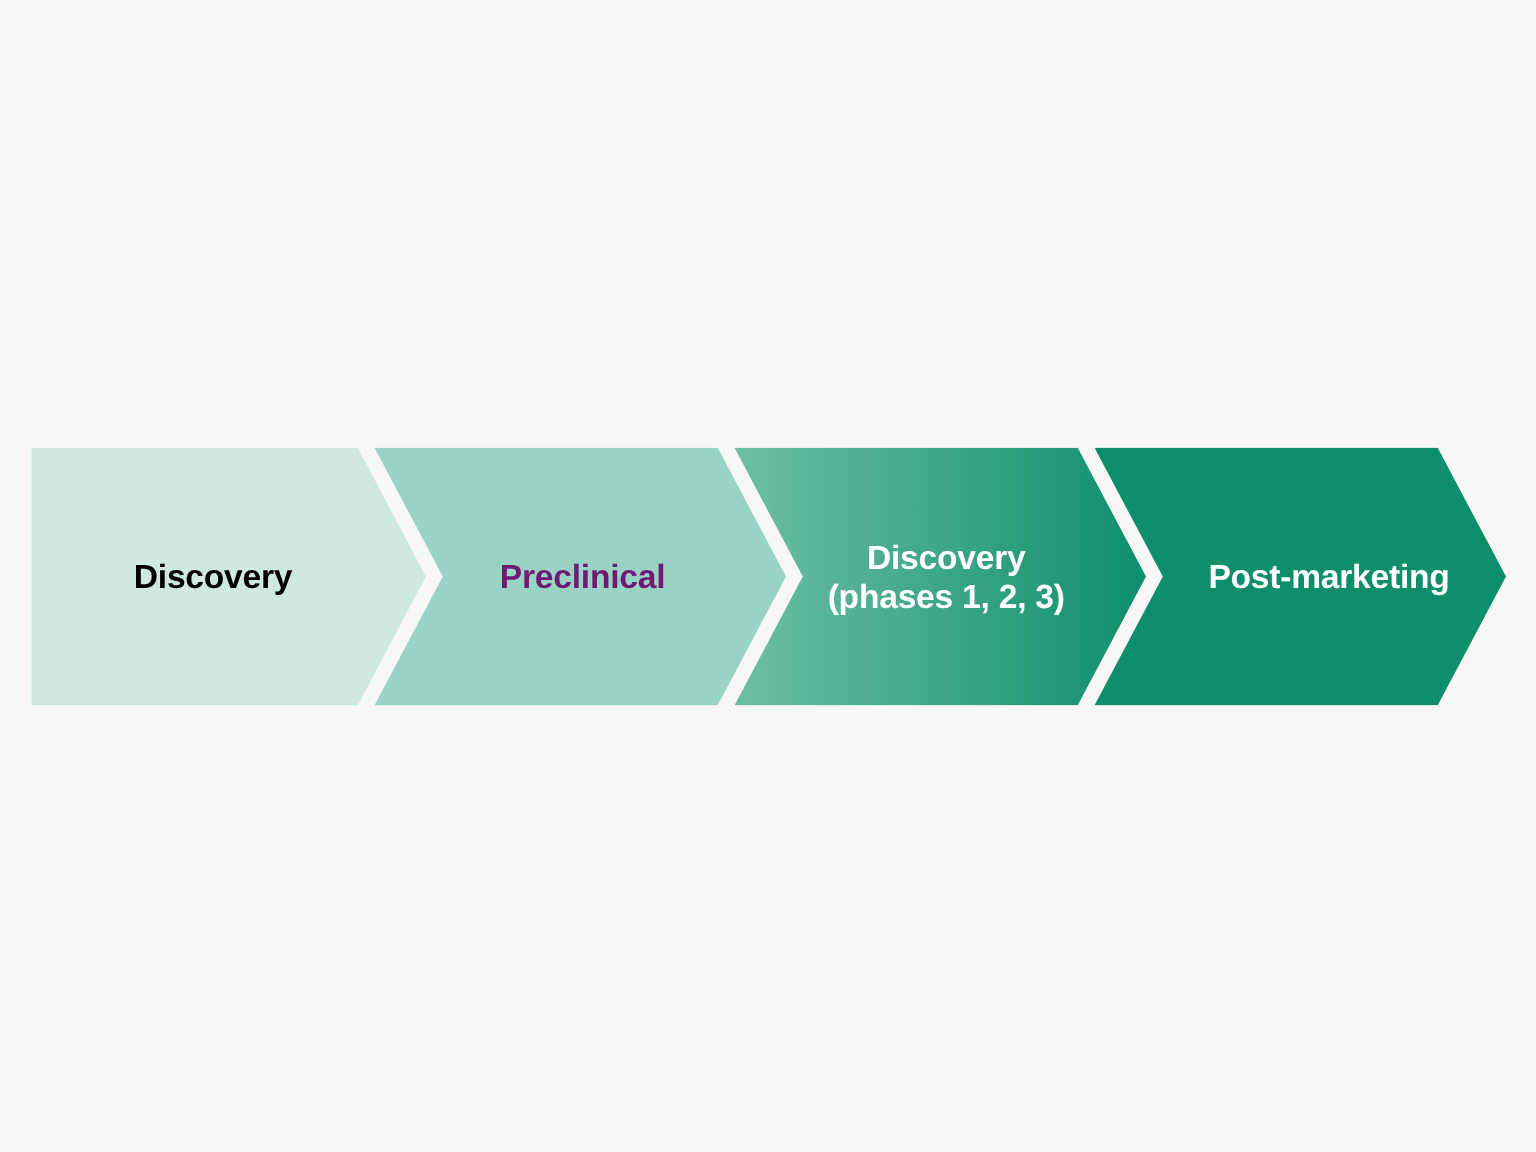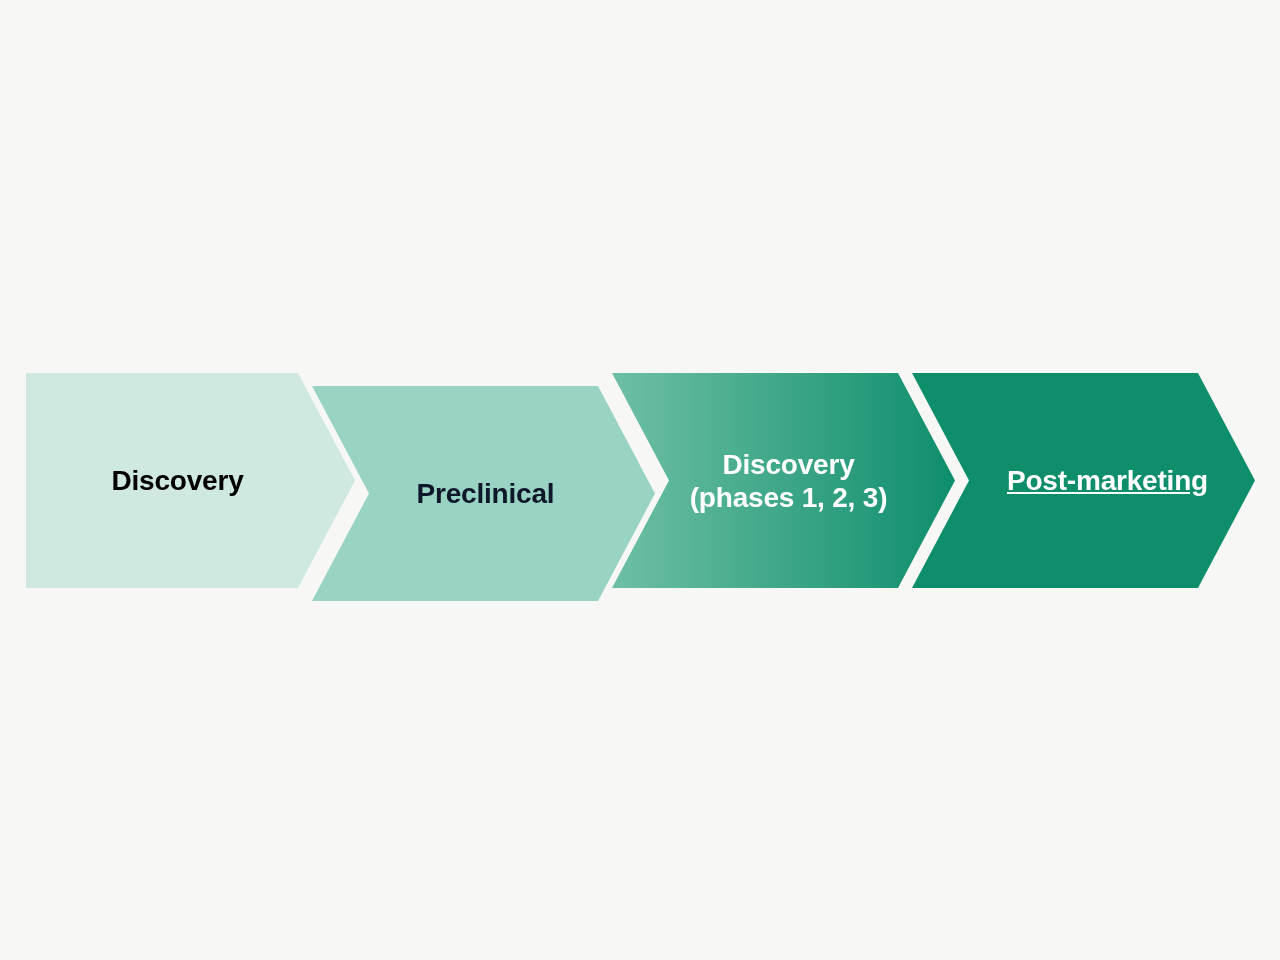--- a/index.html
+++ b/index.html
@@ -80,33 +80,33 @@
 <div class="page" style="background: rgb(247, 248, 246);">
 
   <div class="flow-band">
 
     <div class="chevron stage-0" style="background: rgb(207, 232, 224); color: #000000;">
       <div class="stage-label">
         <div>Discovery</div>
       </div>
     </div>
 
-    <div class="chevron stage-1" style="background: rgb(153, 211, 195); color: #0f172a; margin-top: 13px;">
+    <div class="chevron stage-1" style="background: rgb(153, 211, 195); color: #701a75;">
       <div class="stage-label">
         <div>Preclinical</div>
       </div>
     </div>
 
     <div class="chevron stage-2" style="background: linear-gradient(90deg, rgb(110, 191, 165) 0%, rgb(14, 142, 108) 100%); color: rgb(255, 255, 255);">
       <div class="stage-label">
         <div>Discovery</div>
         <div>(phases 1, 2, 3)</div>
       </div>
     </div>
 
-    <div class="chevron stage-3" style="background: rgb(15, 142, 108); color: rgb(255, 255, 255); text-decoration: underline;">
+    <div class="chevron stage-3" style="background: rgb(15, 142, 108); color: rgb(255, 255, 255);">
       <div class="stage-label">
         <div>Post-marketing</div>
       </div>
     </div>
 
   </div>
 </div>
 
 </body></html>

